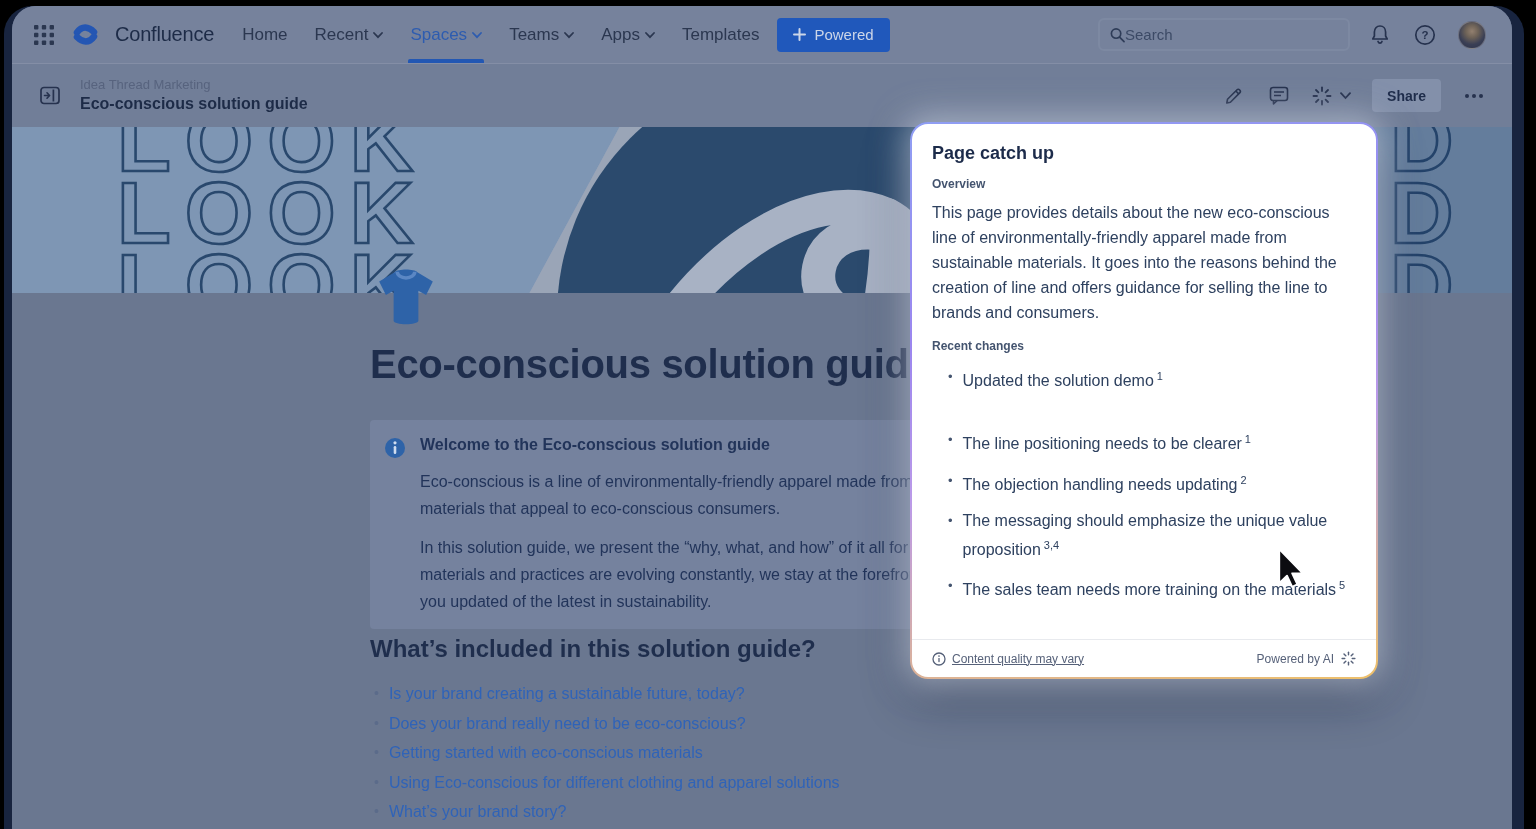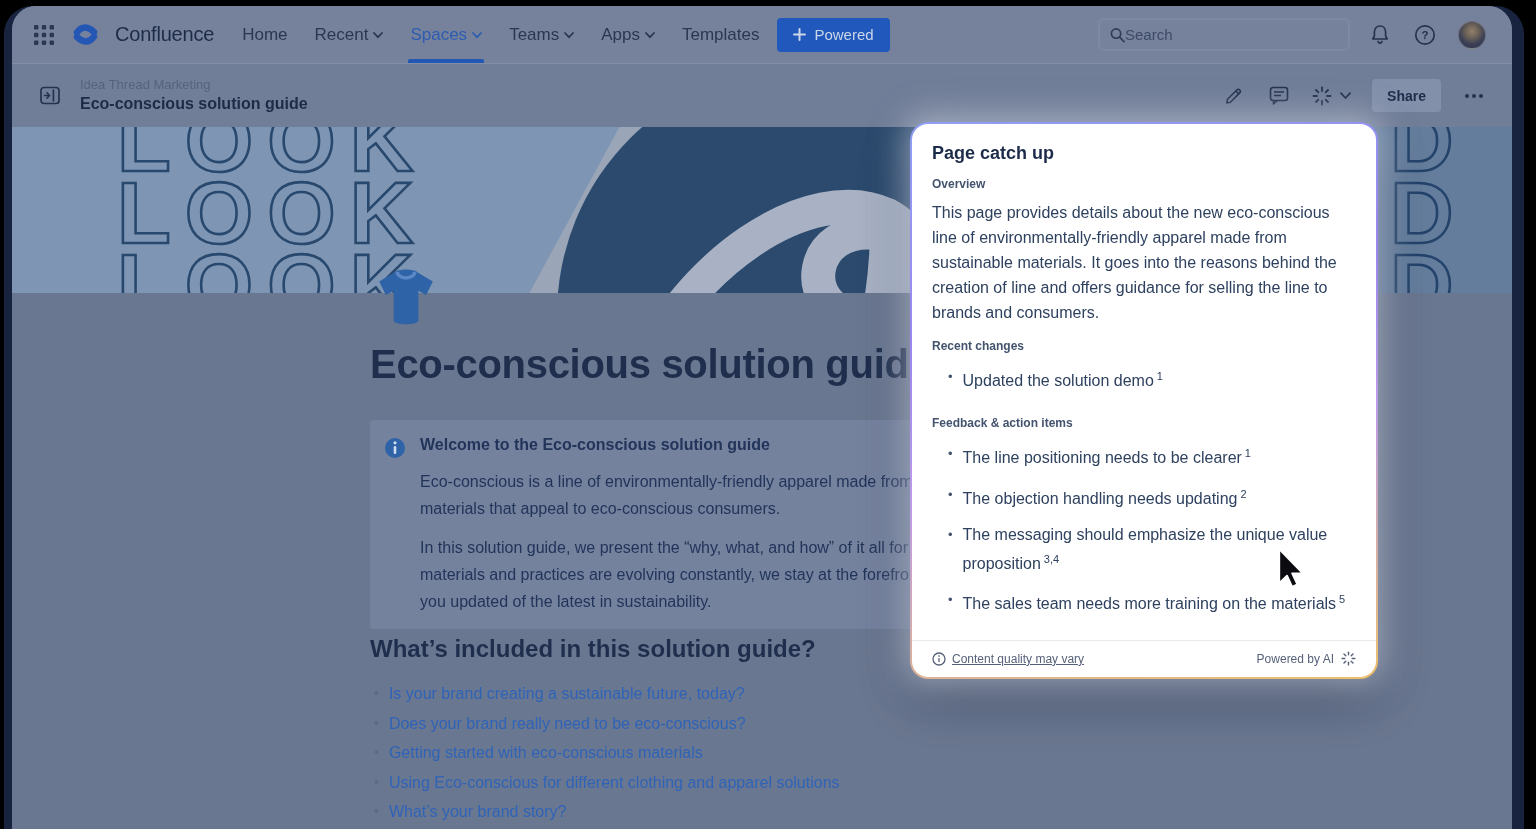--- a/index.html
+++ b/index.html
@@ -329,21 +329,20 @@
       <div class="ai-label">Overview</div>
       <p class="ai-para">This page provides details about the new eco-conscious line of environmentally-friendly apparel made from sustainable materials. It goes into the reasons behind the creation of line and offers guidance for selling the line to brands and consumers.</p>
 
       <div class="ai-label">Recent changes</div>
       <ul class="ai-list">
         <li>
               <span><span>Updated the solution demo</span><sup>1</sup></span>
             </li>
       </ul>
 
-      <div class="ai-label">Feedback &amp; action items</div>
       <ul class="ai-list">
         <li>
               <span><span>The line positioning needs to be clearer</span><sup>1</sup></span>
             </li>
         <li>
               <span><span>The objection handling needs updating</span><sup>2</sup></span>
             </li>
         <li>
               <span><span>The messaging should emphasize the unique value proposition</span><sup>3,4</sup></span>
             </li>

